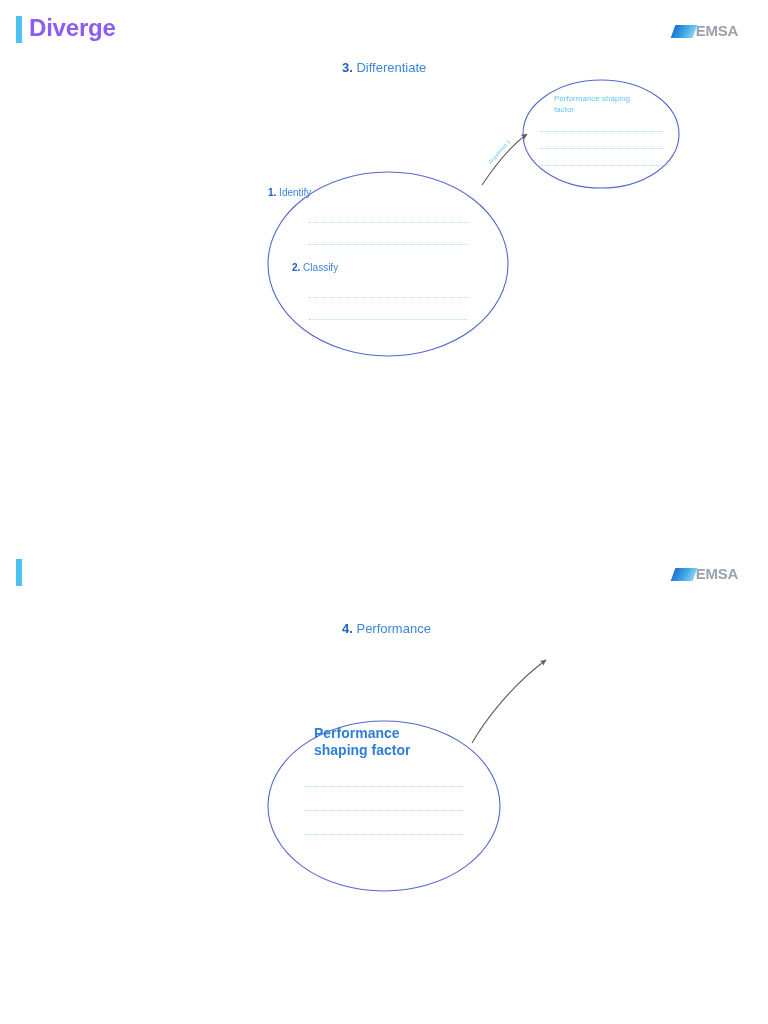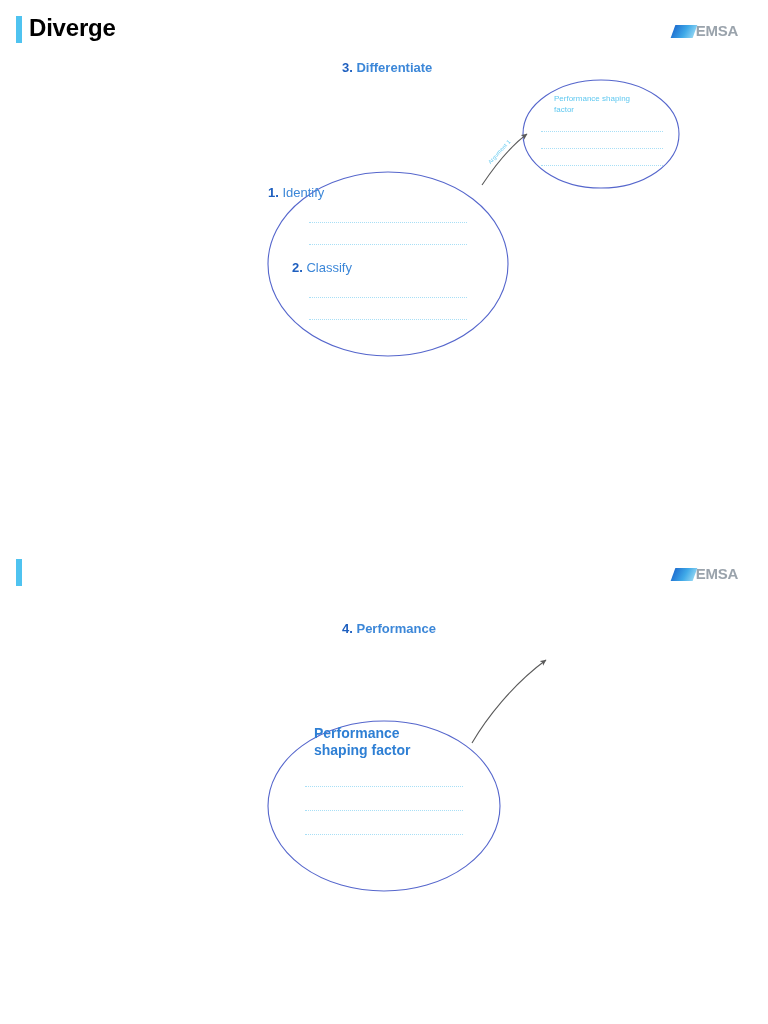--- a/index.html
+++ b/index.html
@@ -39,21 +39,21 @@
     width: 6px;
     height: 27px;
     background: #4FC3F0;
   }
   .header-title {
     position: absolute;
     left: 29px;
     top: 13px;
     font-size: 24px;
     font-weight: bold;
-    color: #000000;
+    color: #8b5cf6;
     letter-spacing: -0.2px;
     line-height: 30px;
     white-space: nowrap;
   }
   .brand-logo {
     position: absolute;
     right: 30px;
     top: 22px;
     display: flex;
     align-items: flex-end;
@@ -95,21 +95,21 @@
     position: absolute;
     font-size: 13px;
     line-height: 16px;
     white-space: nowrap;
   }
   .step-caption .step-num {
     font-weight: bold;
     color: #1E5FBF;
   }
   .step-caption .step-label {
-    font-weight: bold;
+    font-weight: normal;
     color: #3C87D8;
   }
 
   
   .ellipse-content {
     position: absolute;
   }
   .ellipse-heading {
     white-space: nowrap;
   }
@@ -121,21 +121,21 @@
     white-space: normal;
   }
   .ellipse-heading.big {
     font-size: 14px;
     line-height: 17px;
     color: #2E7FD4;
     font-weight: bold;
     white-space: normal;
   }
   .ellipse-heading.inline-step {
-    font-size: 13px;
+    font-size: 10px;
     line-height: 16px;
   }
   .ellipse-heading.inline-step .step-num {
     font-weight: bold;
     color: #1E5FBF;
   }
   .ellipse-heading.inline-step .step-label {
     font-weight: normal;
     color: #3C87D8;
   }

